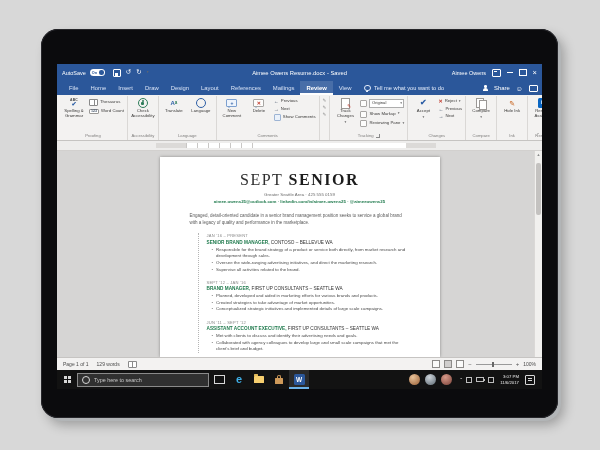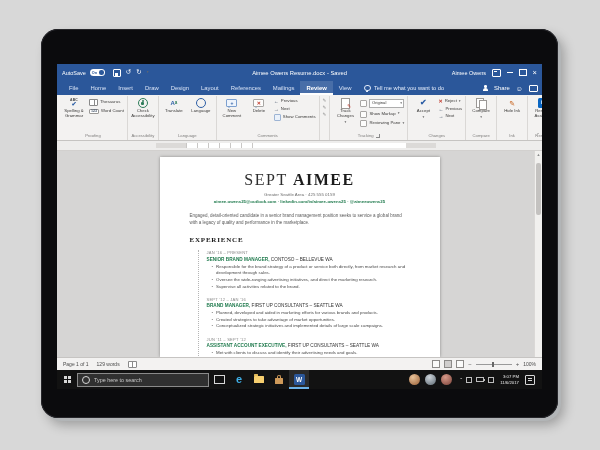--- a/index.html
+++ b/index.html
@@ -435,26 +435,25 @@
     </div>
 
     <div class="ruler">
       <div class="band"></div>
             <div class="live"></div>
     </div>
 
     <div class="docarea">
       <div class="page">
         <div class="name">
-          <span>SEPT</span> <span class="last">AIMEE</span>
+          <span>SEPT</span> <span class="last">SENIOR</span>
         </div>
         <div class="subtitle">Greater Seattle Area · 425 555 0159</div>
         <div class="contact">aimee.owens25@outlook.com · linkedin.com/in/aimee-owens25 · @aimeeowens25</div>
         <div class="summary">Engaged, detail-oriented candidate in a senior brand management position seeks to service a global brand with a legacy of quality and performance in the marketplace.</div>
-        <div class="exp-h">EXPERIENCE</div>
 
         <div class="jobs">
 
           <div class="job">
             <div class="dates">JAN '16 – PRESENT</div>
             <div class="roleline"><span class="role">SENIOR BRAND MANAGER,</span> <span>CONTOSO – BELLEVUE WA</span></div>
             <div class="bullets">
                     <div class="bullet">
                       <span>Responsible for the brand strategy of a product or service both directly, from market research and development through sales.</span>
                     </div>

